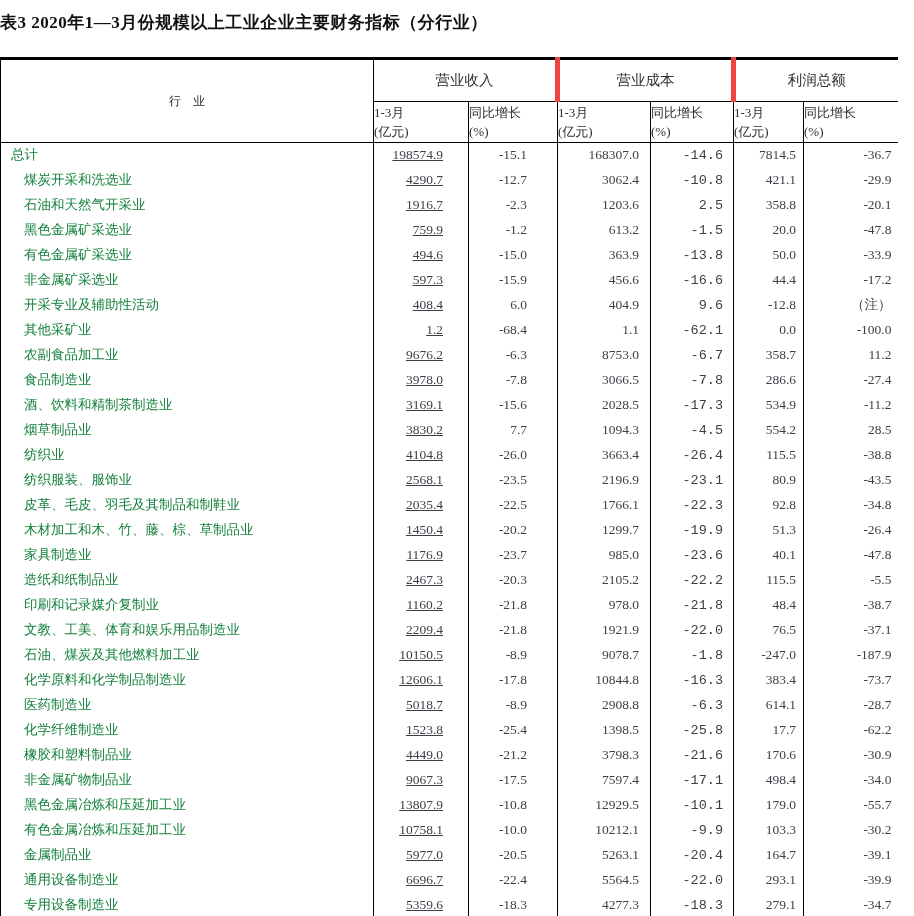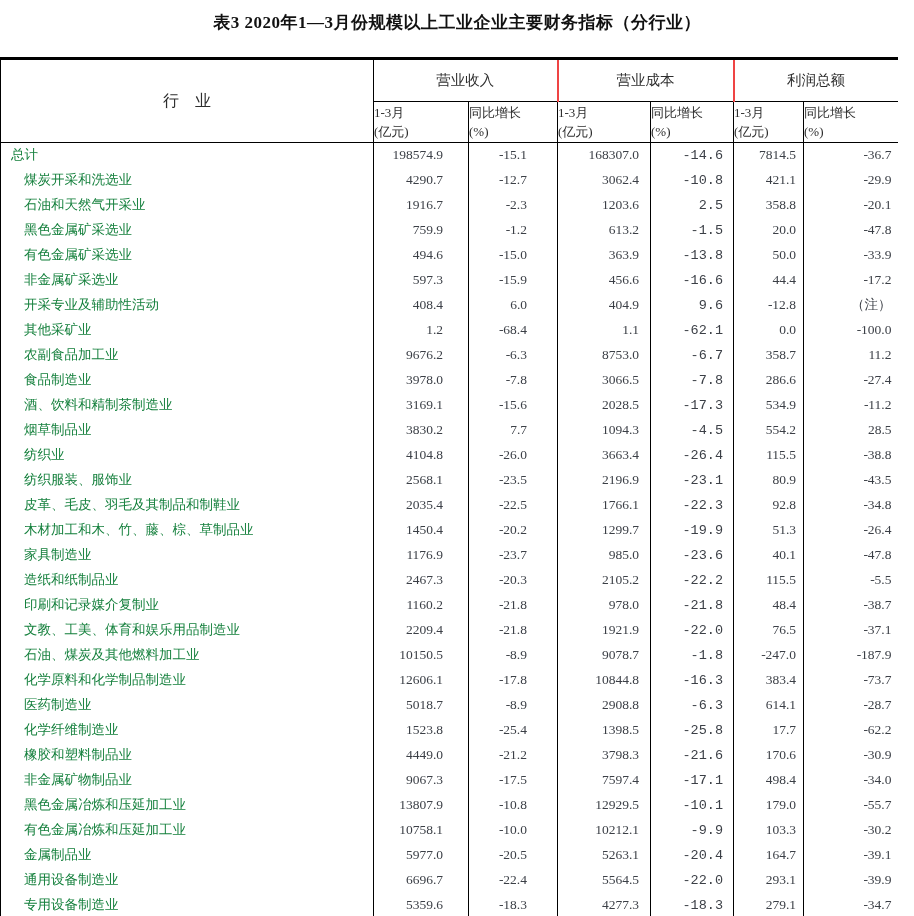--- a/index.html
+++ b/index.html
@@ -6,46 +6,45 @@
   html, body {
     width: 914px; height: 916px;
     background: #ffffff;
     overflow: hidden;
     font-family: "Liberation Serif", "DejaVu Serif", serif;
   }
   .page { position: relative; width: 914px; height: 916px; }
   .title {
     height: 57px;
     padding-top: 11px;
-    text-align: center;
     font-size: 17px;
     font-weight: bold;
     color: #111111;
     letter-spacing: 0.5px;
   }
   table.fin {
     border-collapse: collapse;
     table-layout: fixed;
     width: 897px;
     border-top: 3px solid #000000;
     border-left: 1px solid #000000;
   }
   th, td { padding: 0; font-weight: normal; overflow: hidden; white-space: nowrap; }
 
   
   th.th-industry {
     border-right: 1px solid #000000;
     border-bottom: 1px solid #000000;
     text-align: center;
-    font-size: 16px;
+    font-size: 12px;
     color: #2d2d2d;
   }
   th.th-group {
     height: 43px;
-    border-right: 2px solid #ef4444;
+    border-right: 5px solid #ef4444;
     border-bottom: 1px solid #000000;
     text-align: center;
     font-size: 14.5px;
     color: #2d2d2d;
   }
   th.th-group.last { border-right: none; }
   th.th-sub {
     height: 41px;
     border-right: 1px solid #000000;
     border-bottom: 1px solid #000000;
@@ -60,21 +59,21 @@
   tbody td {
     height: 25px;
     font-size: 13.5px;
     color: #3b3f46;
     border-right: 1px solid #000000;
   }
   tbody td:last-child { border-right: none; }
   td.industry { text-align: left; padding-left: 10px; color: #15803d; }
   tr.indent td.industry { padding-left: 23px; }
   td.num { text-align: right; }
-  tbody td:nth-child(2) { padding-right: 25px; }
+  tbody td:nth-child(2) { padding-right: 25px; text-decoration: underline; }
   tbody td:nth-child(3) { padding-right: 30px; }
   tbody td:nth-child(4) { padding-right: 11px; }
   tbody td:nth-child(5) { padding-right: 10px; font-family: Liberation Mono, monospace; }
   tbody td:nth-child(6) { padding-right: 7px; }
   tbody td:nth-child(7) { padding-right: 6px; }
 </style>
 </head>
 <body>
 
 <div class="page">

